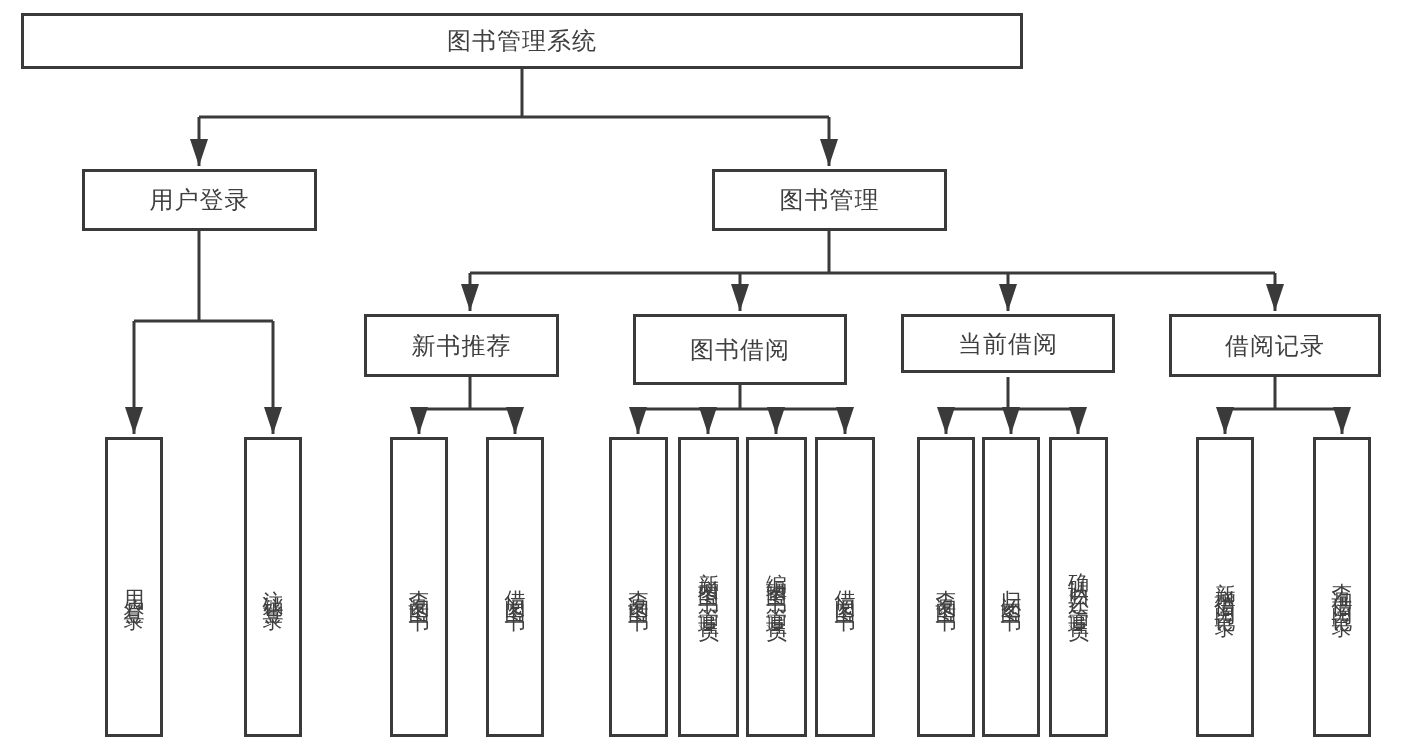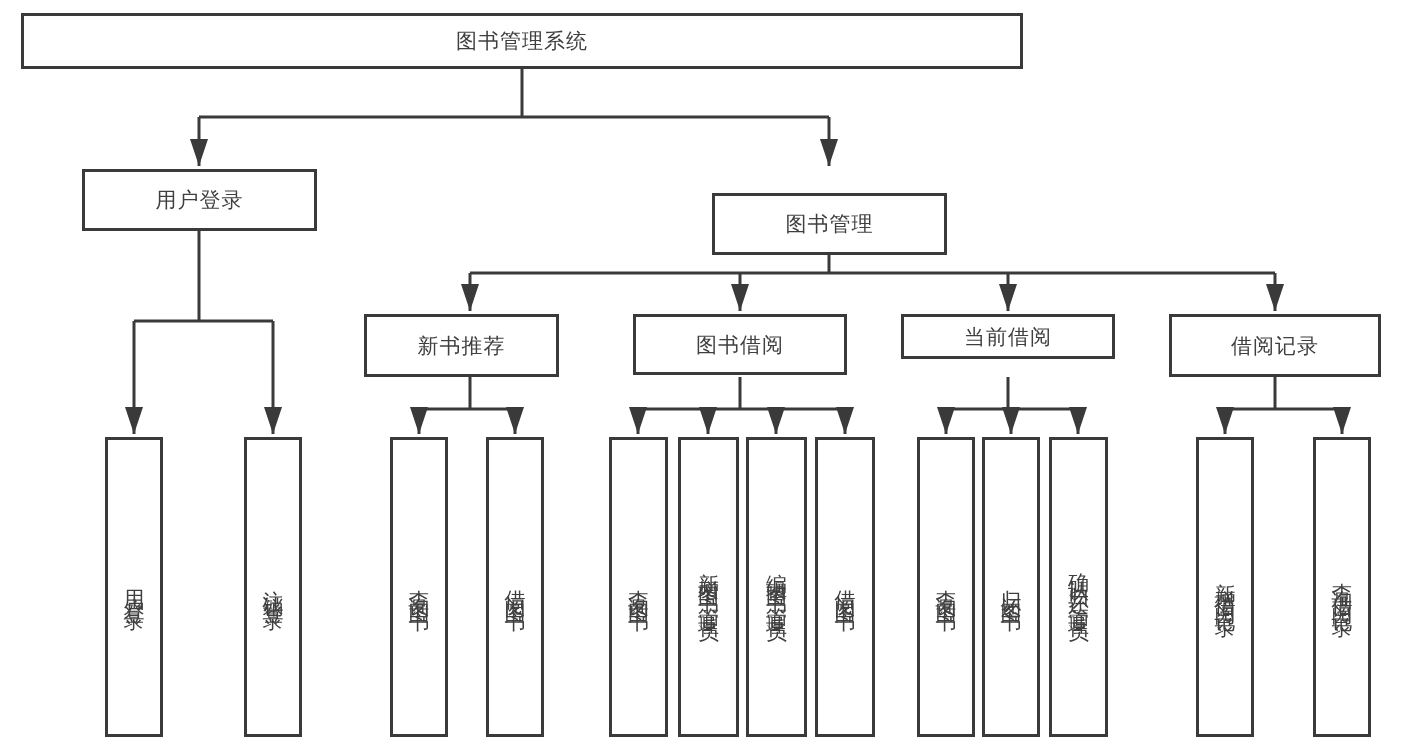--- a/index.html
+++ b/index.html
@@ -23,21 +23,21 @@
   }
   .node {
     position: absolute;
     box-sizing: border-box;
     border: 3px solid #3a3a3a;
     background: #ffffff;
     display: flex;
     align-items: center;
     justify-content: center;
     color: #3f3f3f;
-    font-size: 21px;
+    font-size: 24px;
     letter-spacing: 1px;
     z-index: 2;
   }
   .vnode {
     position: absolute;
     box-sizing: border-box;
     border: 3px solid #3a3a3a;
     background: #ffffff;
     display: flex;
     align-items: center;
@@ -51,25 +51,25 @@
   .vnode span {
     writing-mode: vertical-rl;
     text-orientation: mixed;
     letter-spacing: 7px;
     white-space: nowrap;
   }
   
   #n-root { left: 21px; top: 13px; width: 1002px; height: 56px; }
   
   #n-user-login { left: 82px;  top: 169px; width: 235px; height: 62px; }
-  #n-book-mgmt  { left: 712px; top: 169px; width: 235px; height: 62px; margin-top: 24px; }
+  #n-book-mgmt  { left: 712px; top: 169px; width: 235px; height: 62px; }
   
   #n-new-book-rec   { left: 364px;  top: 314px; width: 195px; height: 63px; }
-  #n-book-borrow    { left: 633px;  top: 314px; width: 214px; height: 61px; }
-  #n-current-borrow { left: 901px;  top: 314px; width: 214px; height: 45px; }
+  #n-book-borrow    { left: 633px;  top: 314px; width: 214px; height: 71px; }
+  #n-current-borrow { left: 901px;  top: 314px; width: 214px; height: 59px; }
   #n-borrow-record  { left: 1169px; top: 314px; width: 212px; height: 63px; font-family: Liberation Serif, serif; }
   
   #l-user-login      { left: 105px;  width: 58px; }
   #l-logout          { left: 244px;  width: 58px; }
   #l-query-book-1    { left: 390px;  width: 58px; }
   #l-borrow-book-1   { left: 486px;  width: 58px; }
   #l-query-book-2    { left: 609px;  width: 59px; }
   #l-add-book        { left: 678px;  width: 61px; }
   #l-edit-book       { left: 746px;  width: 61px; }
   #l-borrow-book-2   { left: 815px;  width: 60px; }

